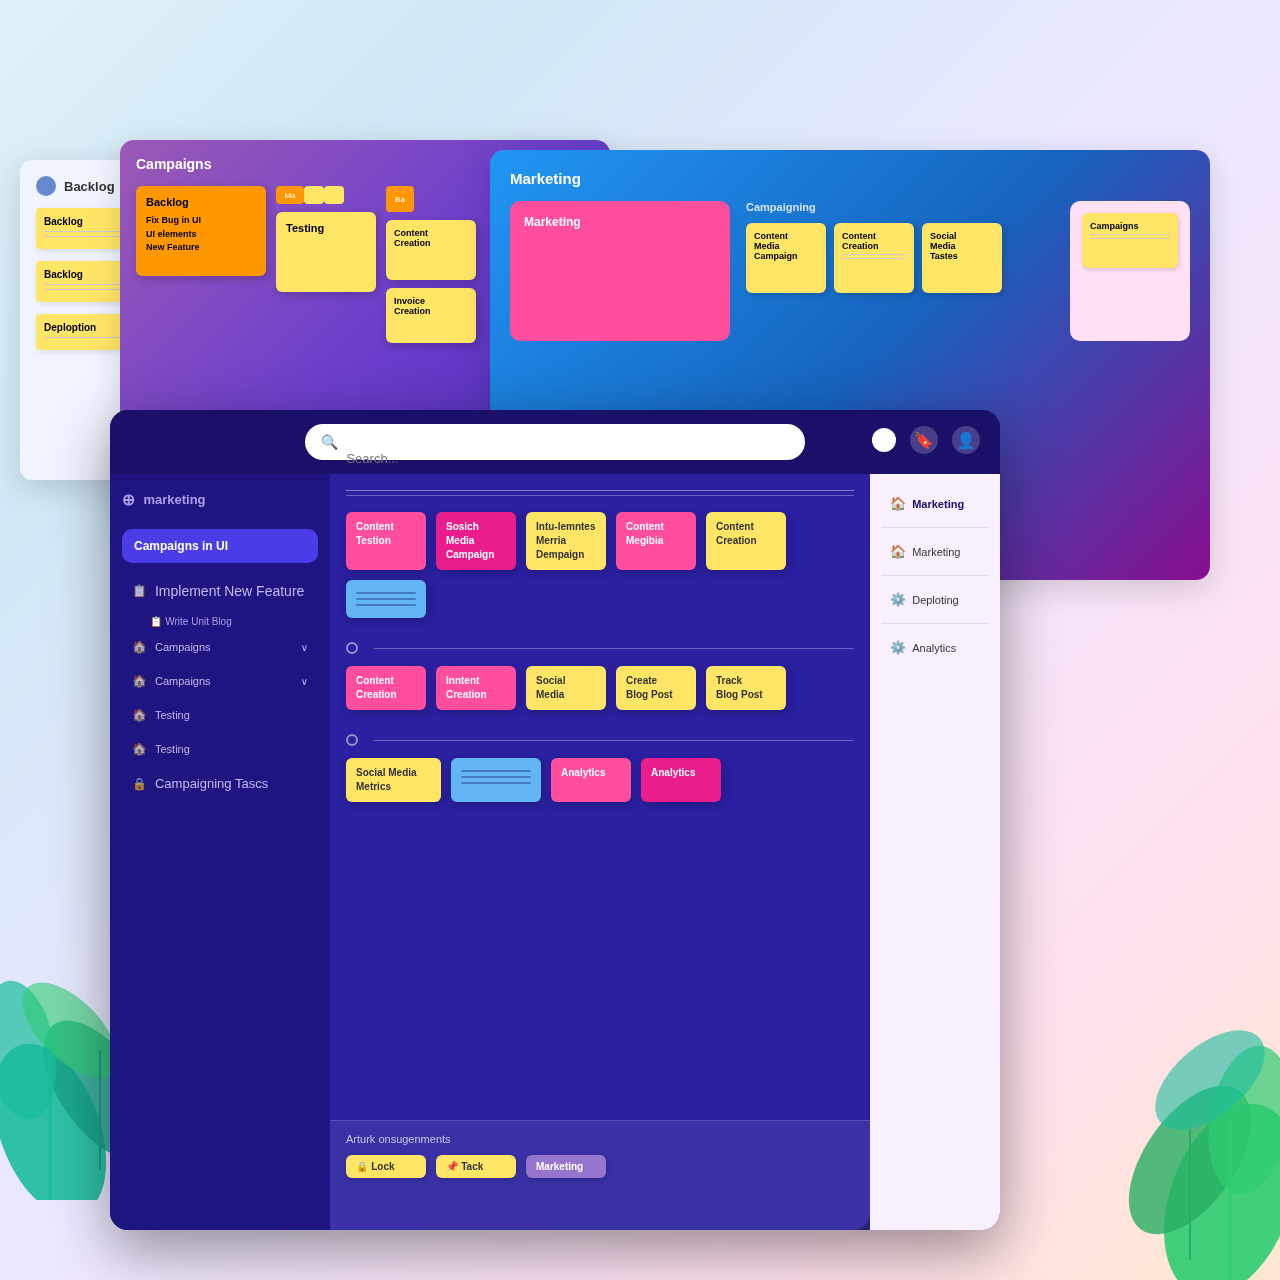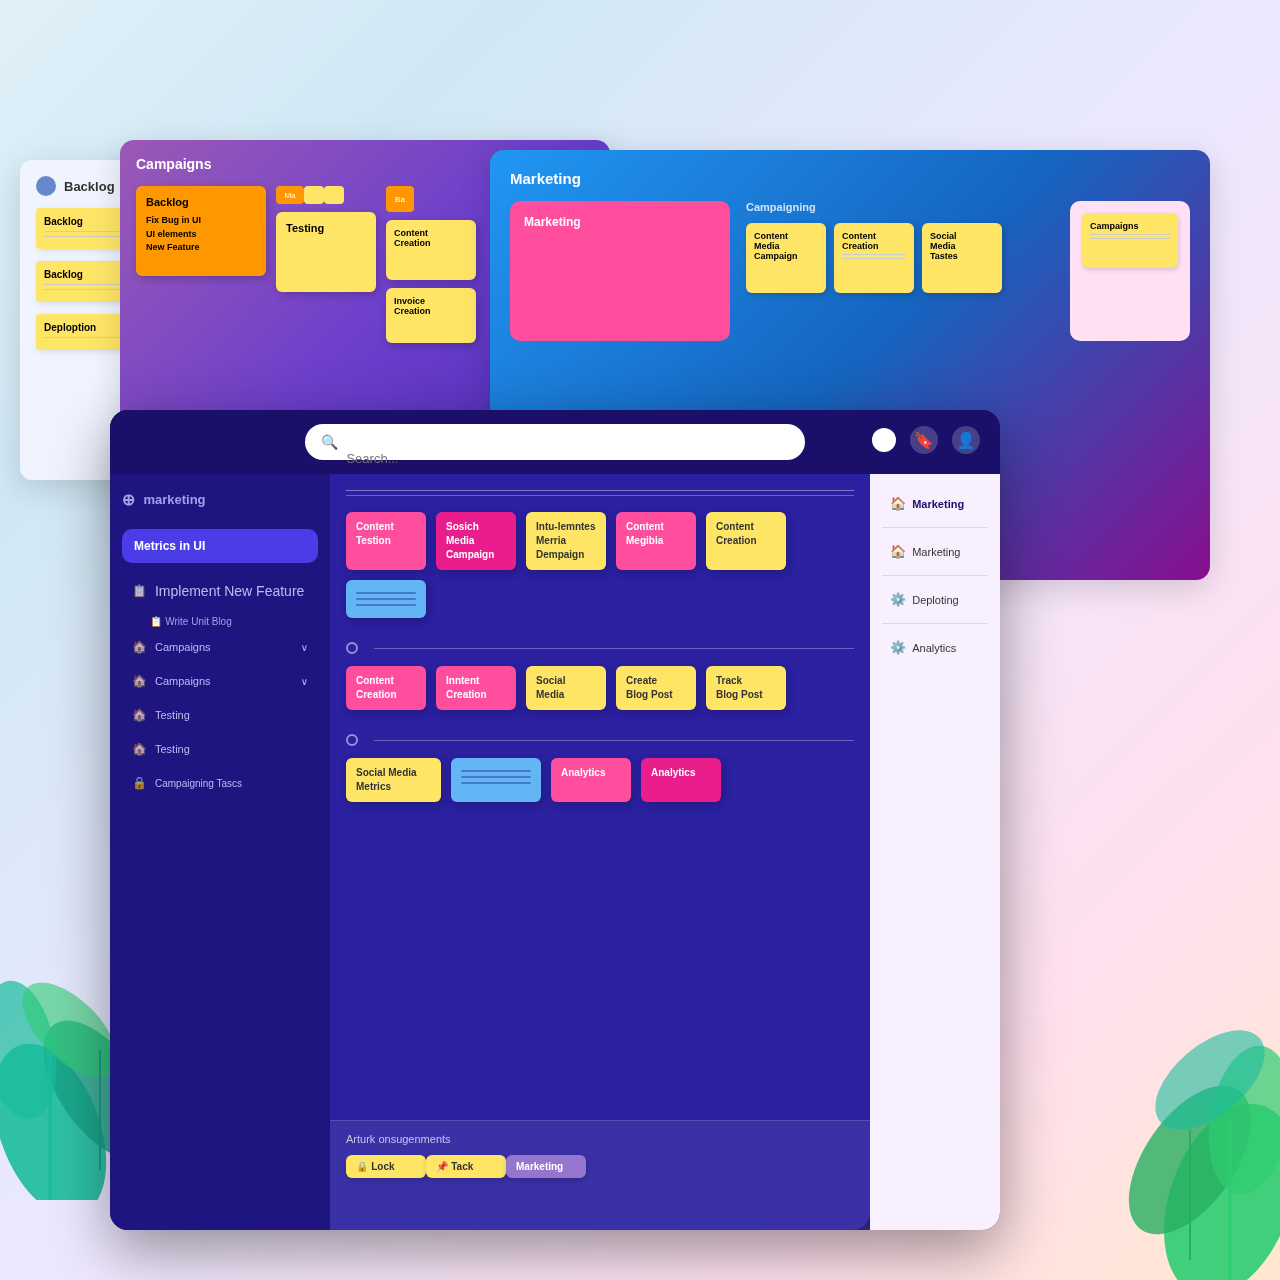--- a/index.html
+++ b/index.html
@@ -272,20 +272,21 @@
       border-radius: 0 0 0 0;
       padding: 12px 16px;
     }
     .bottom-panel-title {
       color: rgba(255,255,255,0.7);
       font-size: 11px;
       margin-bottom: 10px;
     }
     .bottom-cards-row {
       display: flex;
+      gap: 10px;
     }
     .bottom-card {
       border-radius: 6px;
       padding: 6px 10px;
       font-size: 10px;
       font-weight: 600;
       min-width: 80px;
       box-shadow: 1px 2px 6px rgba(0,0,0,0.2);
     }
 
@@ -427,21 +428,21 @@
   </div>
 
   <div class="main-content">
 
     <div class="sidebar">
       <div class="sidebar-header">
         <span class="sidebar-plus">⊕</span>
         <span>marketing</span>
       </div>
 
-      <div class="sidebar-item-active">Metrics in UI</div>
+      <div class="sidebar-item-active">Campaigns in UI</div>
 
       <div class="sidebar-item">
         <span class="si-icon">📋</span>
         <span style="font-size:14px;">Implement New Feature</span>
       </div>
       <div class="sidebar-sub">
         <span>📋</span>
         <span>Write Unit Blog</span>
       </div>
 
@@ -458,21 +459,21 @@
       <div class="sidebar-item">
         <span class="si-icon">🏠</span>
         <span>Testing</span>
       </div>
       <div class="sidebar-item">
         <span class="si-icon">🏠</span>
         <span>Testing</span>
       </div>
       <div class="sidebar-item">
         <span class="si-icon">🔒</span>
-        <span style="font-size:10px;">Campaigning Tascs</span>
+        <span style="font-size:13px;">Campaigning Tascs</span>
       </div>
     </div>
 
     <div class="board-area">
 
       <div class="swim-lane">
         <div class="lane-line">
           <div style="height:1px;background:rgba(255,255,255,0.4);"></div>
         </div>
         <div class="cards-row">

